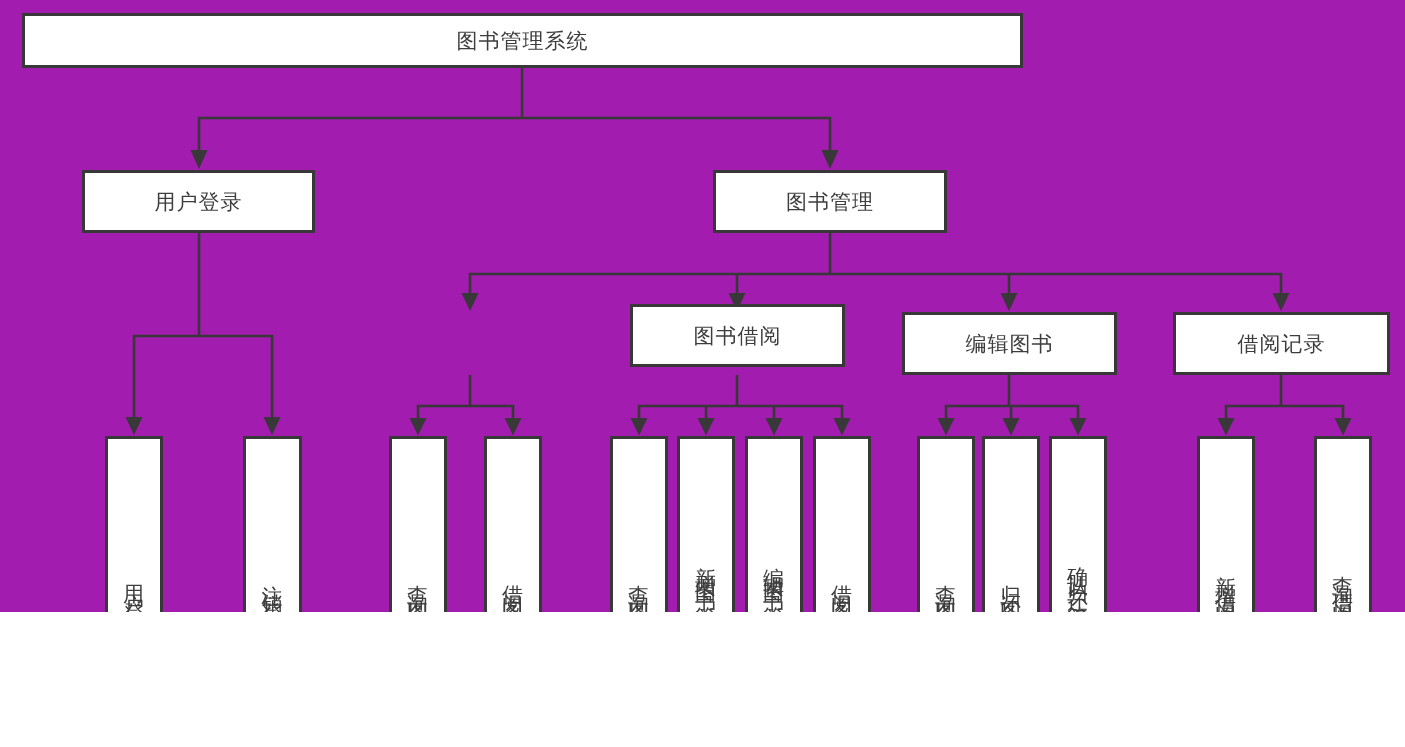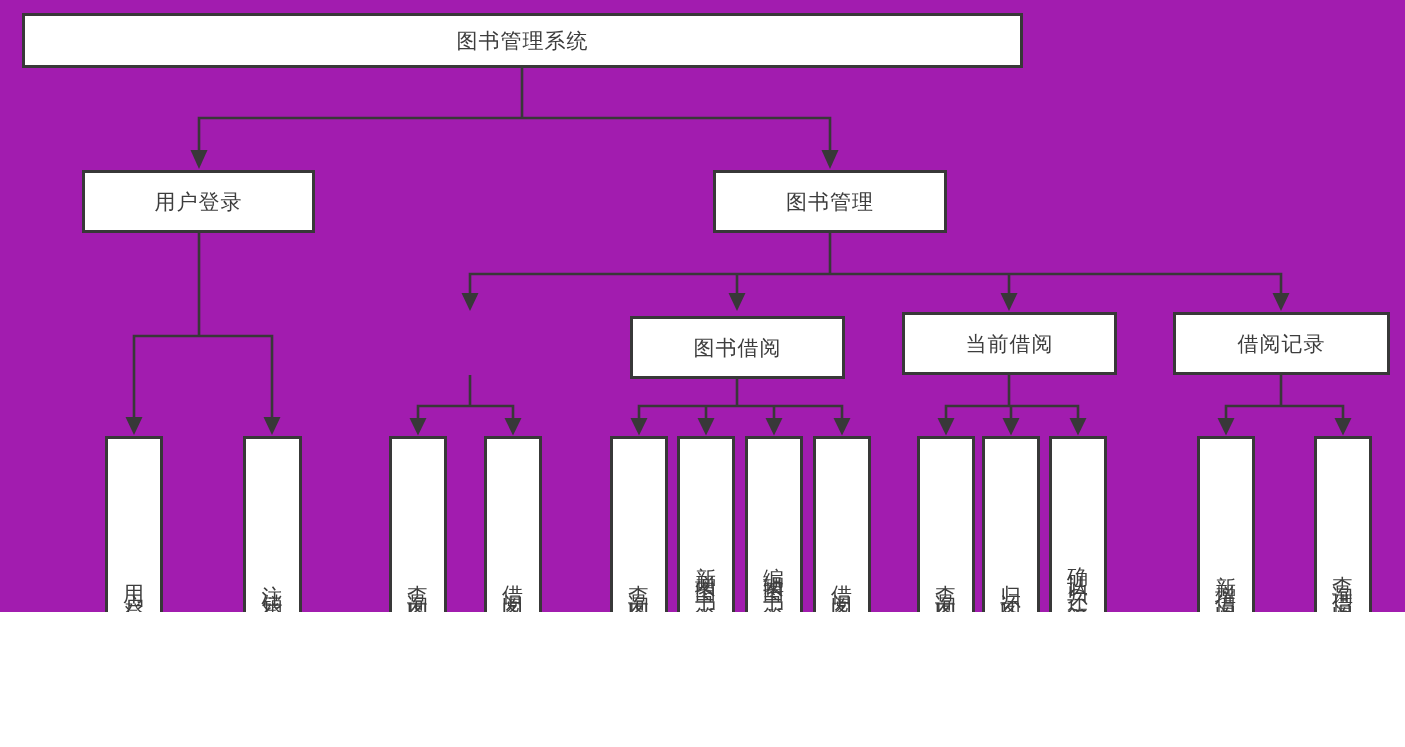--- a/index.html
+++ b/index.html
@@ -88,25 +88,25 @@
     <span>图书管理系统</span>
   </div>
 
   <div class="node h" style="left:82px;top:170px;width:233px;height:63px">
     <span>用户登录</span>
   </div>
   <div class="node h" style="left:713px;top:170px;width:234px;height:63px">
     <span>图书管理</span>
   </div>
 
-  <div class="node h" style="left:630px;top:316px;width:215px;height:63px">
+  <div class="node h" style="left:630px;top:304px;width:215px;height:63px">
     <span>图书借阅</span>
   </div>
   <div class="node h" style="left:902px;top:312px;width:215px;height:63px">
-    <span>当前借阅</span>
+    <span>编辑图书</span>
   </div>
   <div class="node h" style="left:1173px;top:312px;width:217px;height:63px">
     <span>借阅记录</span>
   </div>
 
   <div class="node v" style="left:105px;top:436px;width:58px;height:299px">
     <span class="vtext">用户登录</span>
   </div>
   <div class="node v" style="left:243px;top:436px;width:59px;height:299px">
     <span class="vtext">注销登录</span>

